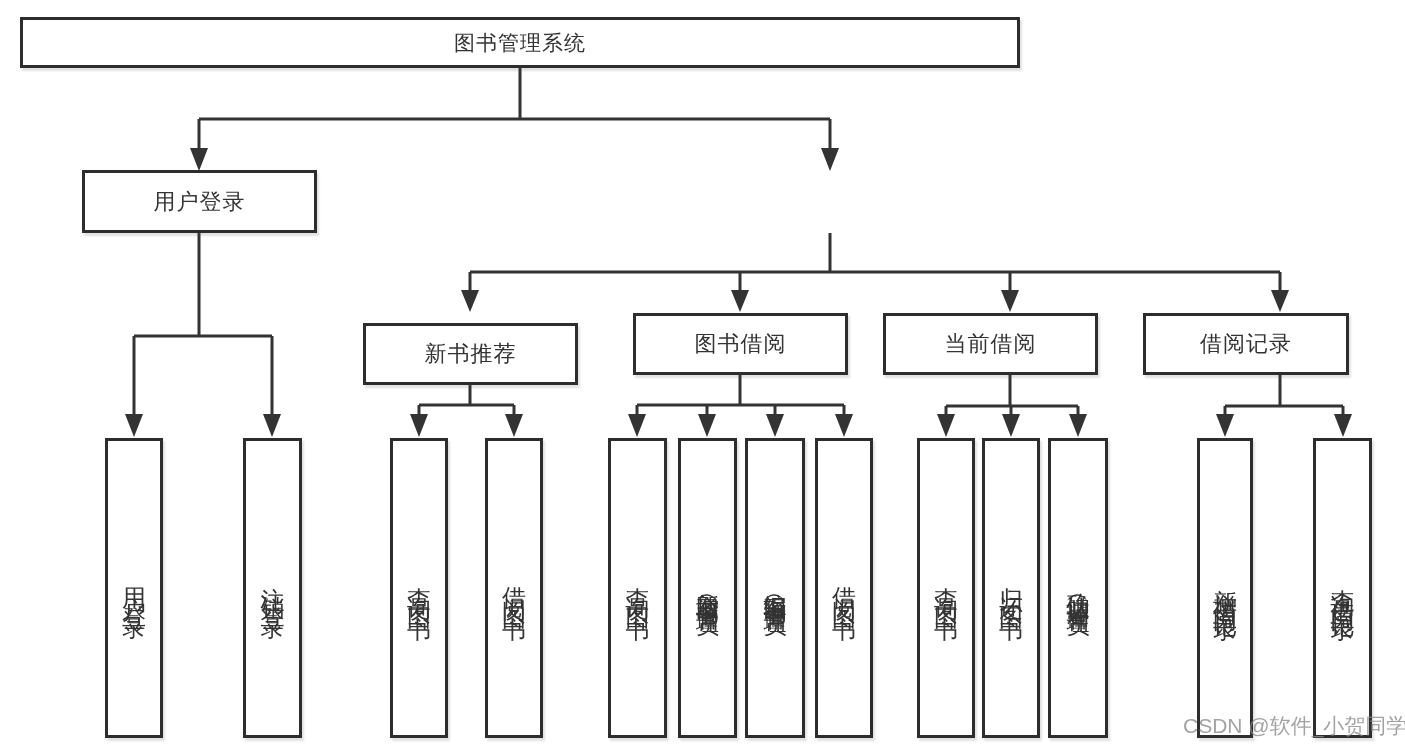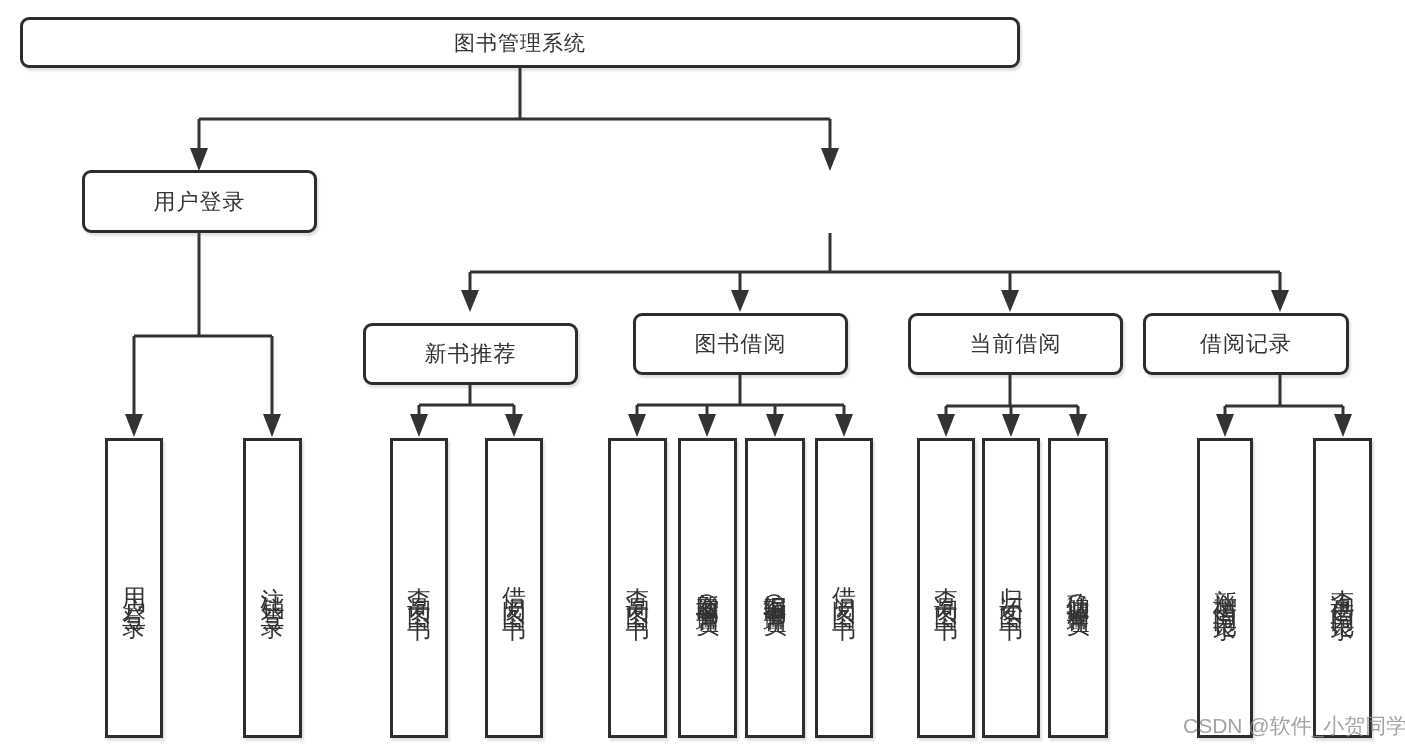--- a/index.html
+++ b/index.html
@@ -22,21 +22,21 @@
     box-sizing: border-box;
     background: #ffffff;
     border: 3px solid #2d2d2d;
     display: flex;
     align-items: center;
     justify-content: center;
     color: #333333;
     z-index: 2;
     box-shadow: 2px 3px 2px rgba(90,90,90,0.18);
   }
-  .hnode { font-size: 22px; letter-spacing: 1px; border-radius: 9px; }
+  .hnode { font-size: 22px; letter-spacing: 1px; }
   .root-node { font-size: 21px; letter-spacing: 1px; }
   .vnode .vtext {
     writing-mode: vertical-rl;
     text-orientation: mixed;
     font-size: 24px;
     letter-spacing: 10px;
     line-height: 1;
     color: #333333;
   }
   .vnode .vtext.ls-m { letter-spacing: 6px; }
@@ -141,21 +141,21 @@
   <div class="node hnode" style="left:82px; top:170px; width:235px; height:63px;">
     <span>用户登录</span>
   </div>
 
   <div class="node hnode" style="left:363px; top:323px; width:215px; height:62px;">
     <span>新书推荐</span>
   </div>
   <div class="node hnode" style="left:633px; top:313px; width:215px; height:62px;text-align:right;">
     <span>图书借阅</span>
   </div>
-  <div class="node hnode" style="left:908px; top:313px; width:215px; height:62px;">
+  <div class="node hnode" style="left:883px; top:313px; width:215px; height:62px;">
     <span>当前借阅</span>
   </div>
   <div class="node hnode" style="left:1143px; top:313px; width:206px; height:62px;">
     <span>借阅记录</span>
   </div>
 
   <div class="node vnode" style="left:105px; top:438px; width:58px; height:300px;">
     <span class="vtext">用户登录</span>
   </div>
   <div class="node vnode" style="left:243px; top:438px; width:59px; height:300px;">

